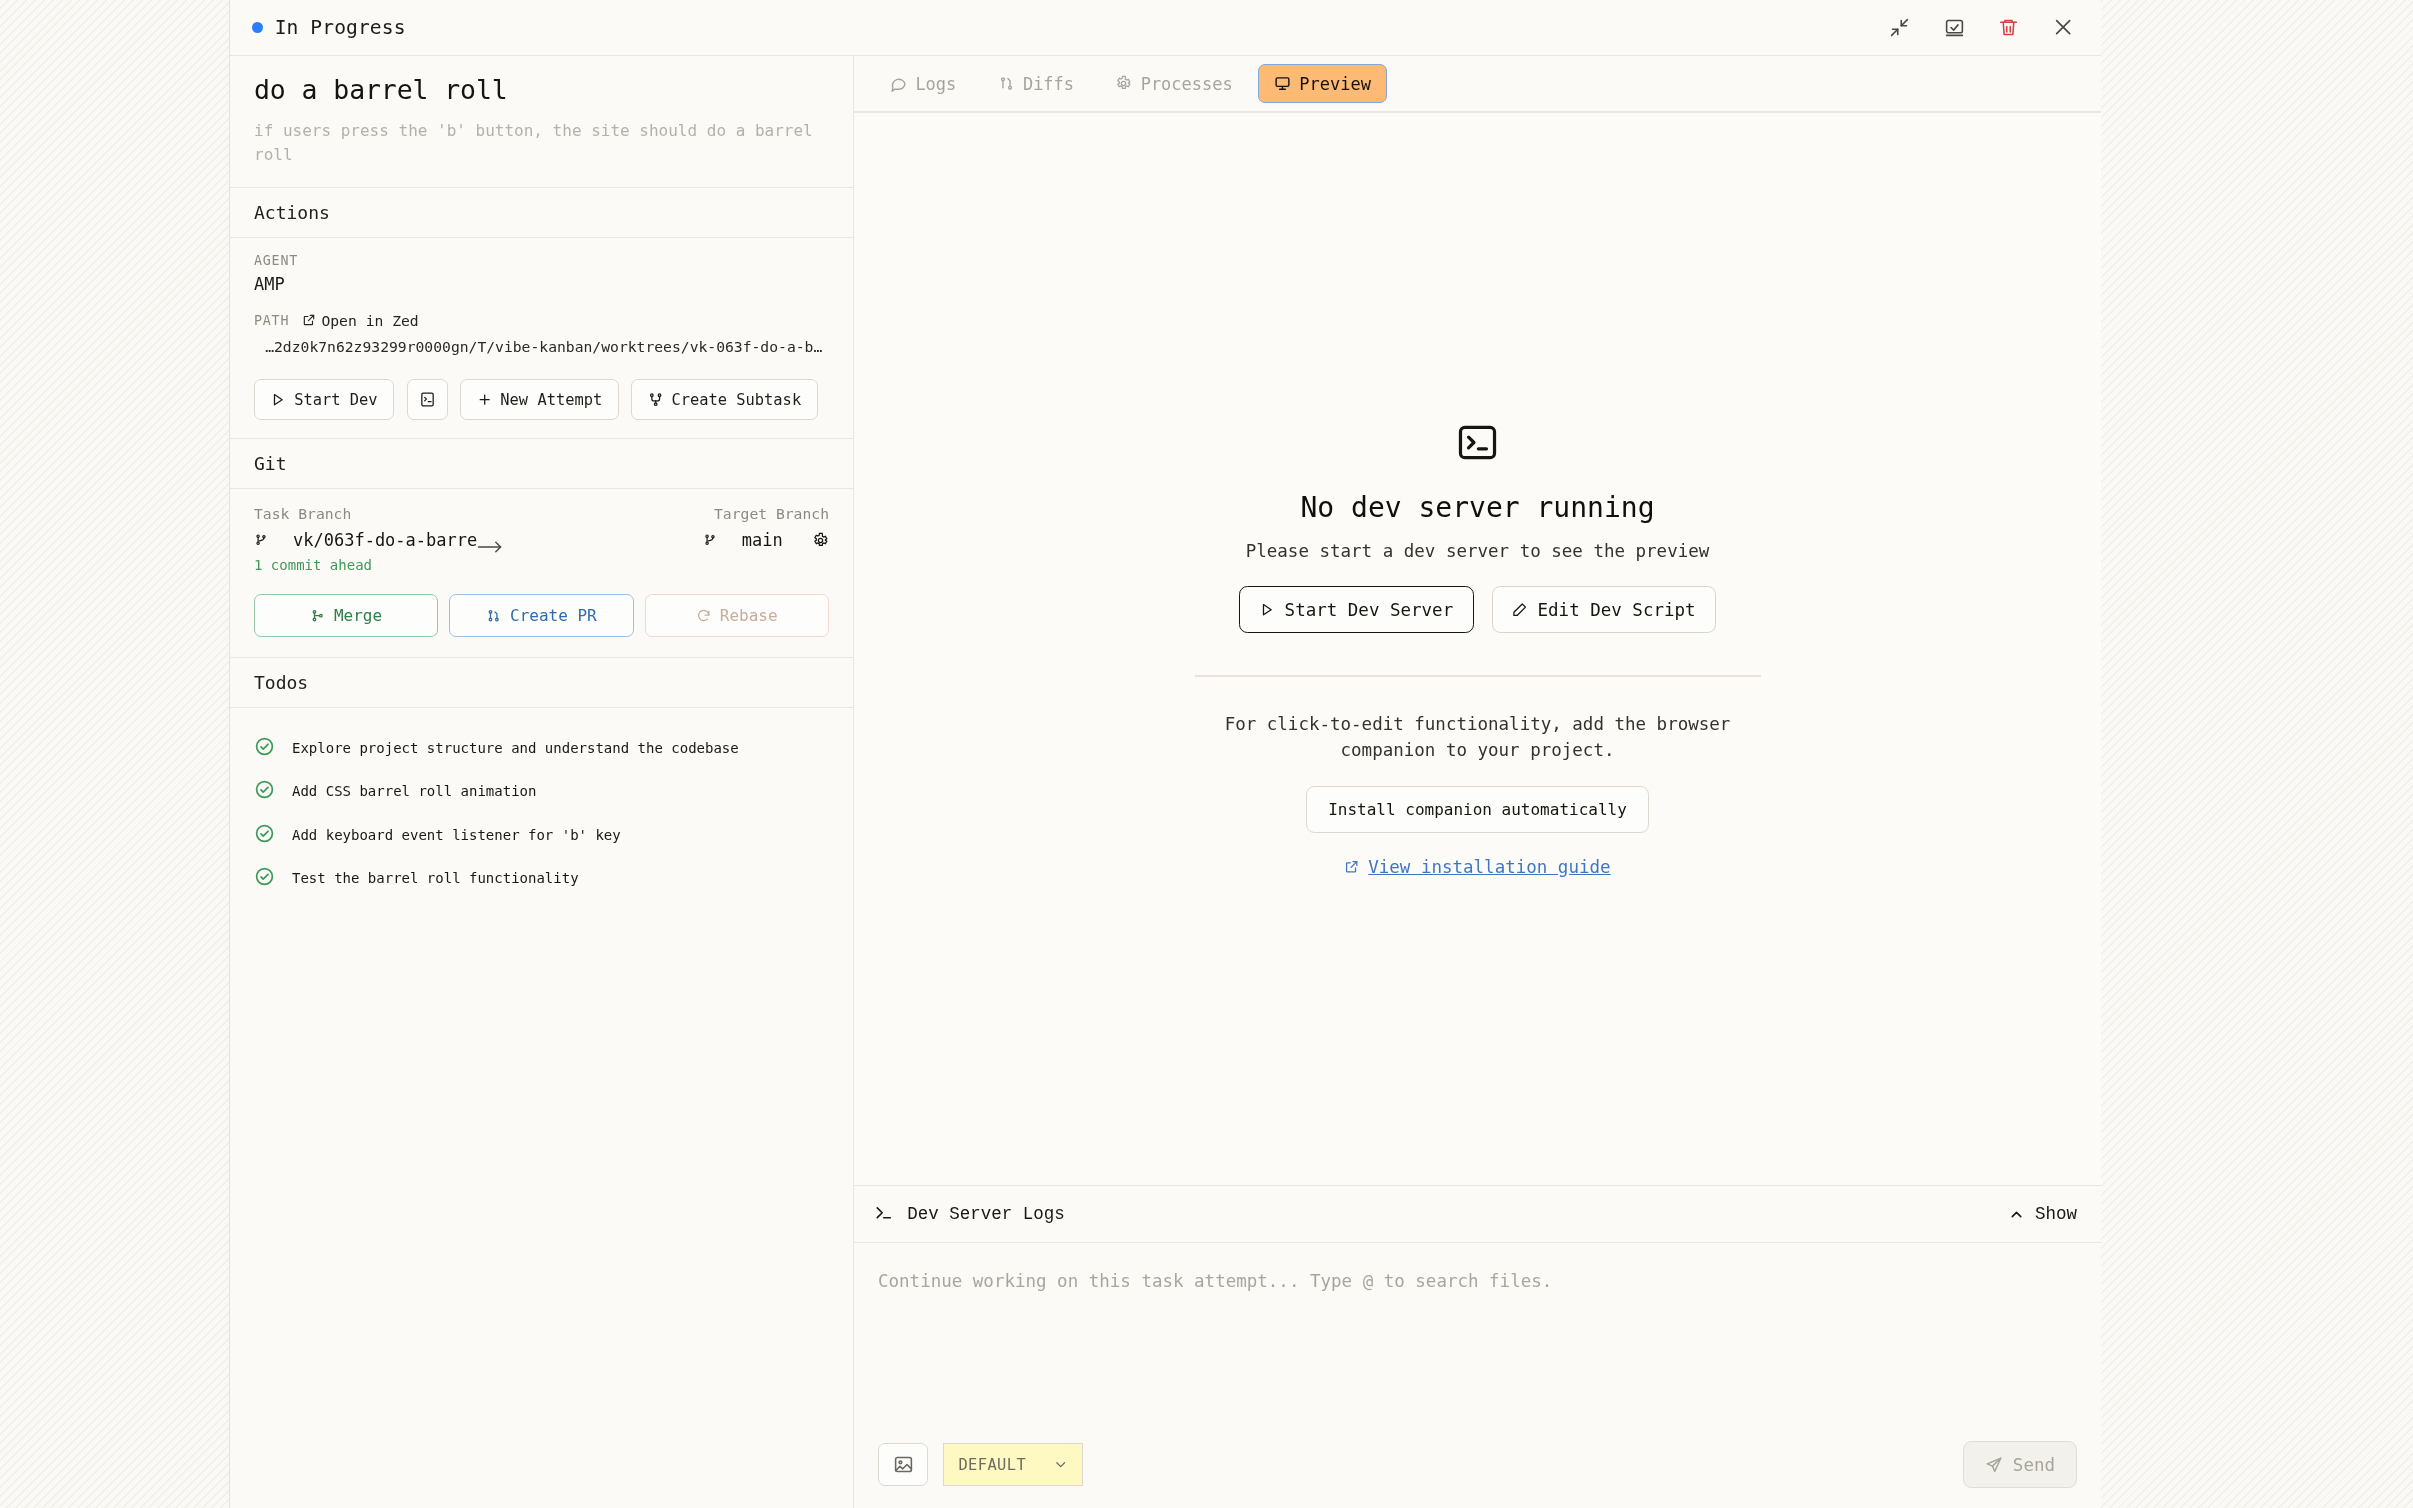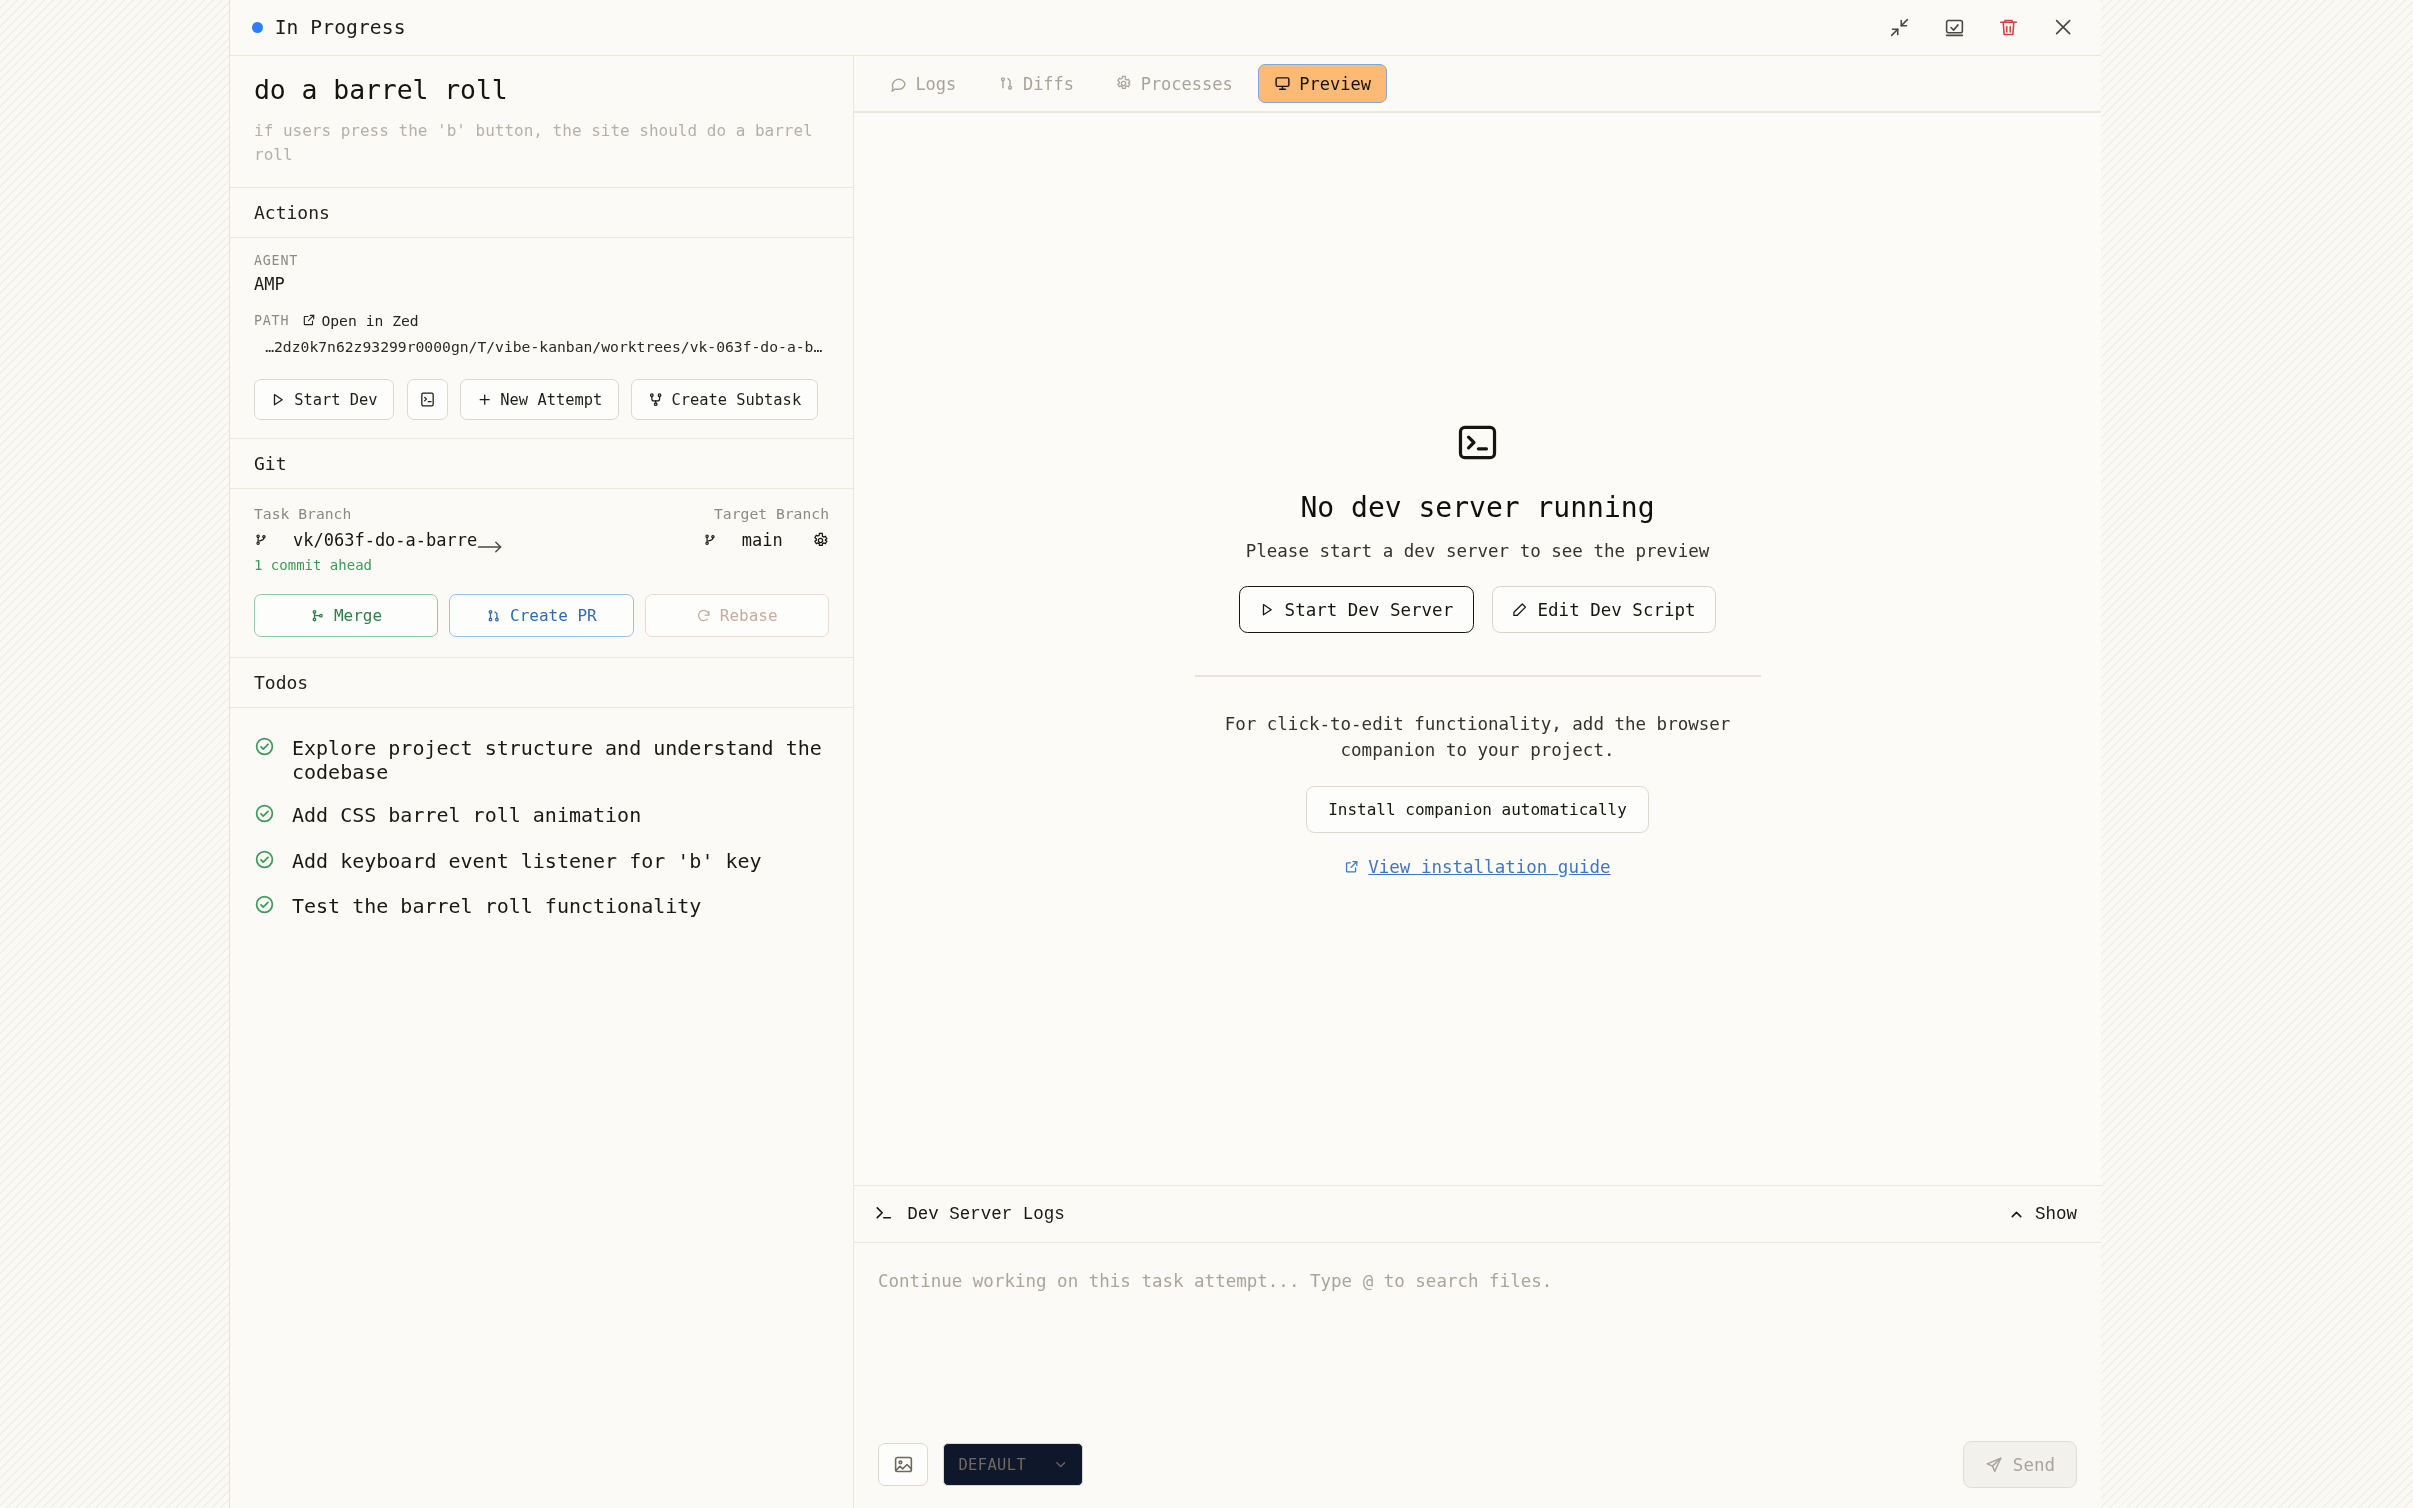--- a/index.html
+++ b/index.html
@@ -153,23 +153,23 @@
     cursor: pointer;
     background: #fdfdfb;
   }
   .gbtn.merge { border: 1.4px solid #94c9a5; color: #2f7d49; }
   .gbtn.pr { border: 1.4px solid #9dc0ea; color: #2f6bb0; }
   .gbtn.rebase { border: 1.4px solid #f0d9cf; color: #c9ab9b; }
 
   
   .todo-list { padding: 18px 24px 0 24px; }
   .todo {
-    display: flex; align-items: flex-start; gap: 14px;
+    display: flex; align-items: center; gap: 14px;
     padding: 9.8px 0;
-    font-size: 20px; color: #1a1813;
+    font-size: 14px; color: #1a1813;
   }
   .check { color: #3f9a5a; flex: 0 0 24px; }
 
   
   .right {
     flex: 1 1 auto;
     display: flex;
     flex-direction: column;
     min-width: 0;
     background: #fbfaf7;
@@ -279,22 +279,22 @@
   }
   .img-btn {
     width: 50px; height: 43px;
     border: 1.4px solid #ddd8cf; border-radius: 7px;
     background: #fdfdfb;
     display: flex; align-items: center; justify-content: center;
     color: #6c6860; cursor: pointer;
   }
   .variant-select {
     height: 43px; min-width: 140px;
-    border: 1.4px solid #ddd8cf; border-radius: 5px;
-    background: #0f172a;
+    border: 1.4px solid #ddd8cf; border-radius: 0;
+    background: #fef9c3;
     display: flex; align-items: center; justify-content: space-between;
     gap: 19.6px; padding: 0 14px;
     font-size: 15.4px; color: #6f6b62; letter-spacing: 0.4px;
     cursor: pointer;
   }
   .composer-spacer { flex: 1 1 auto; }
   .send-btn {
     height: 47px; border-radius: 8.4px;
     border: 1.4px solid #e2ddd4; background: #f3f1ec;
     display: inline-flex; align-items: center; justify-content: center;

